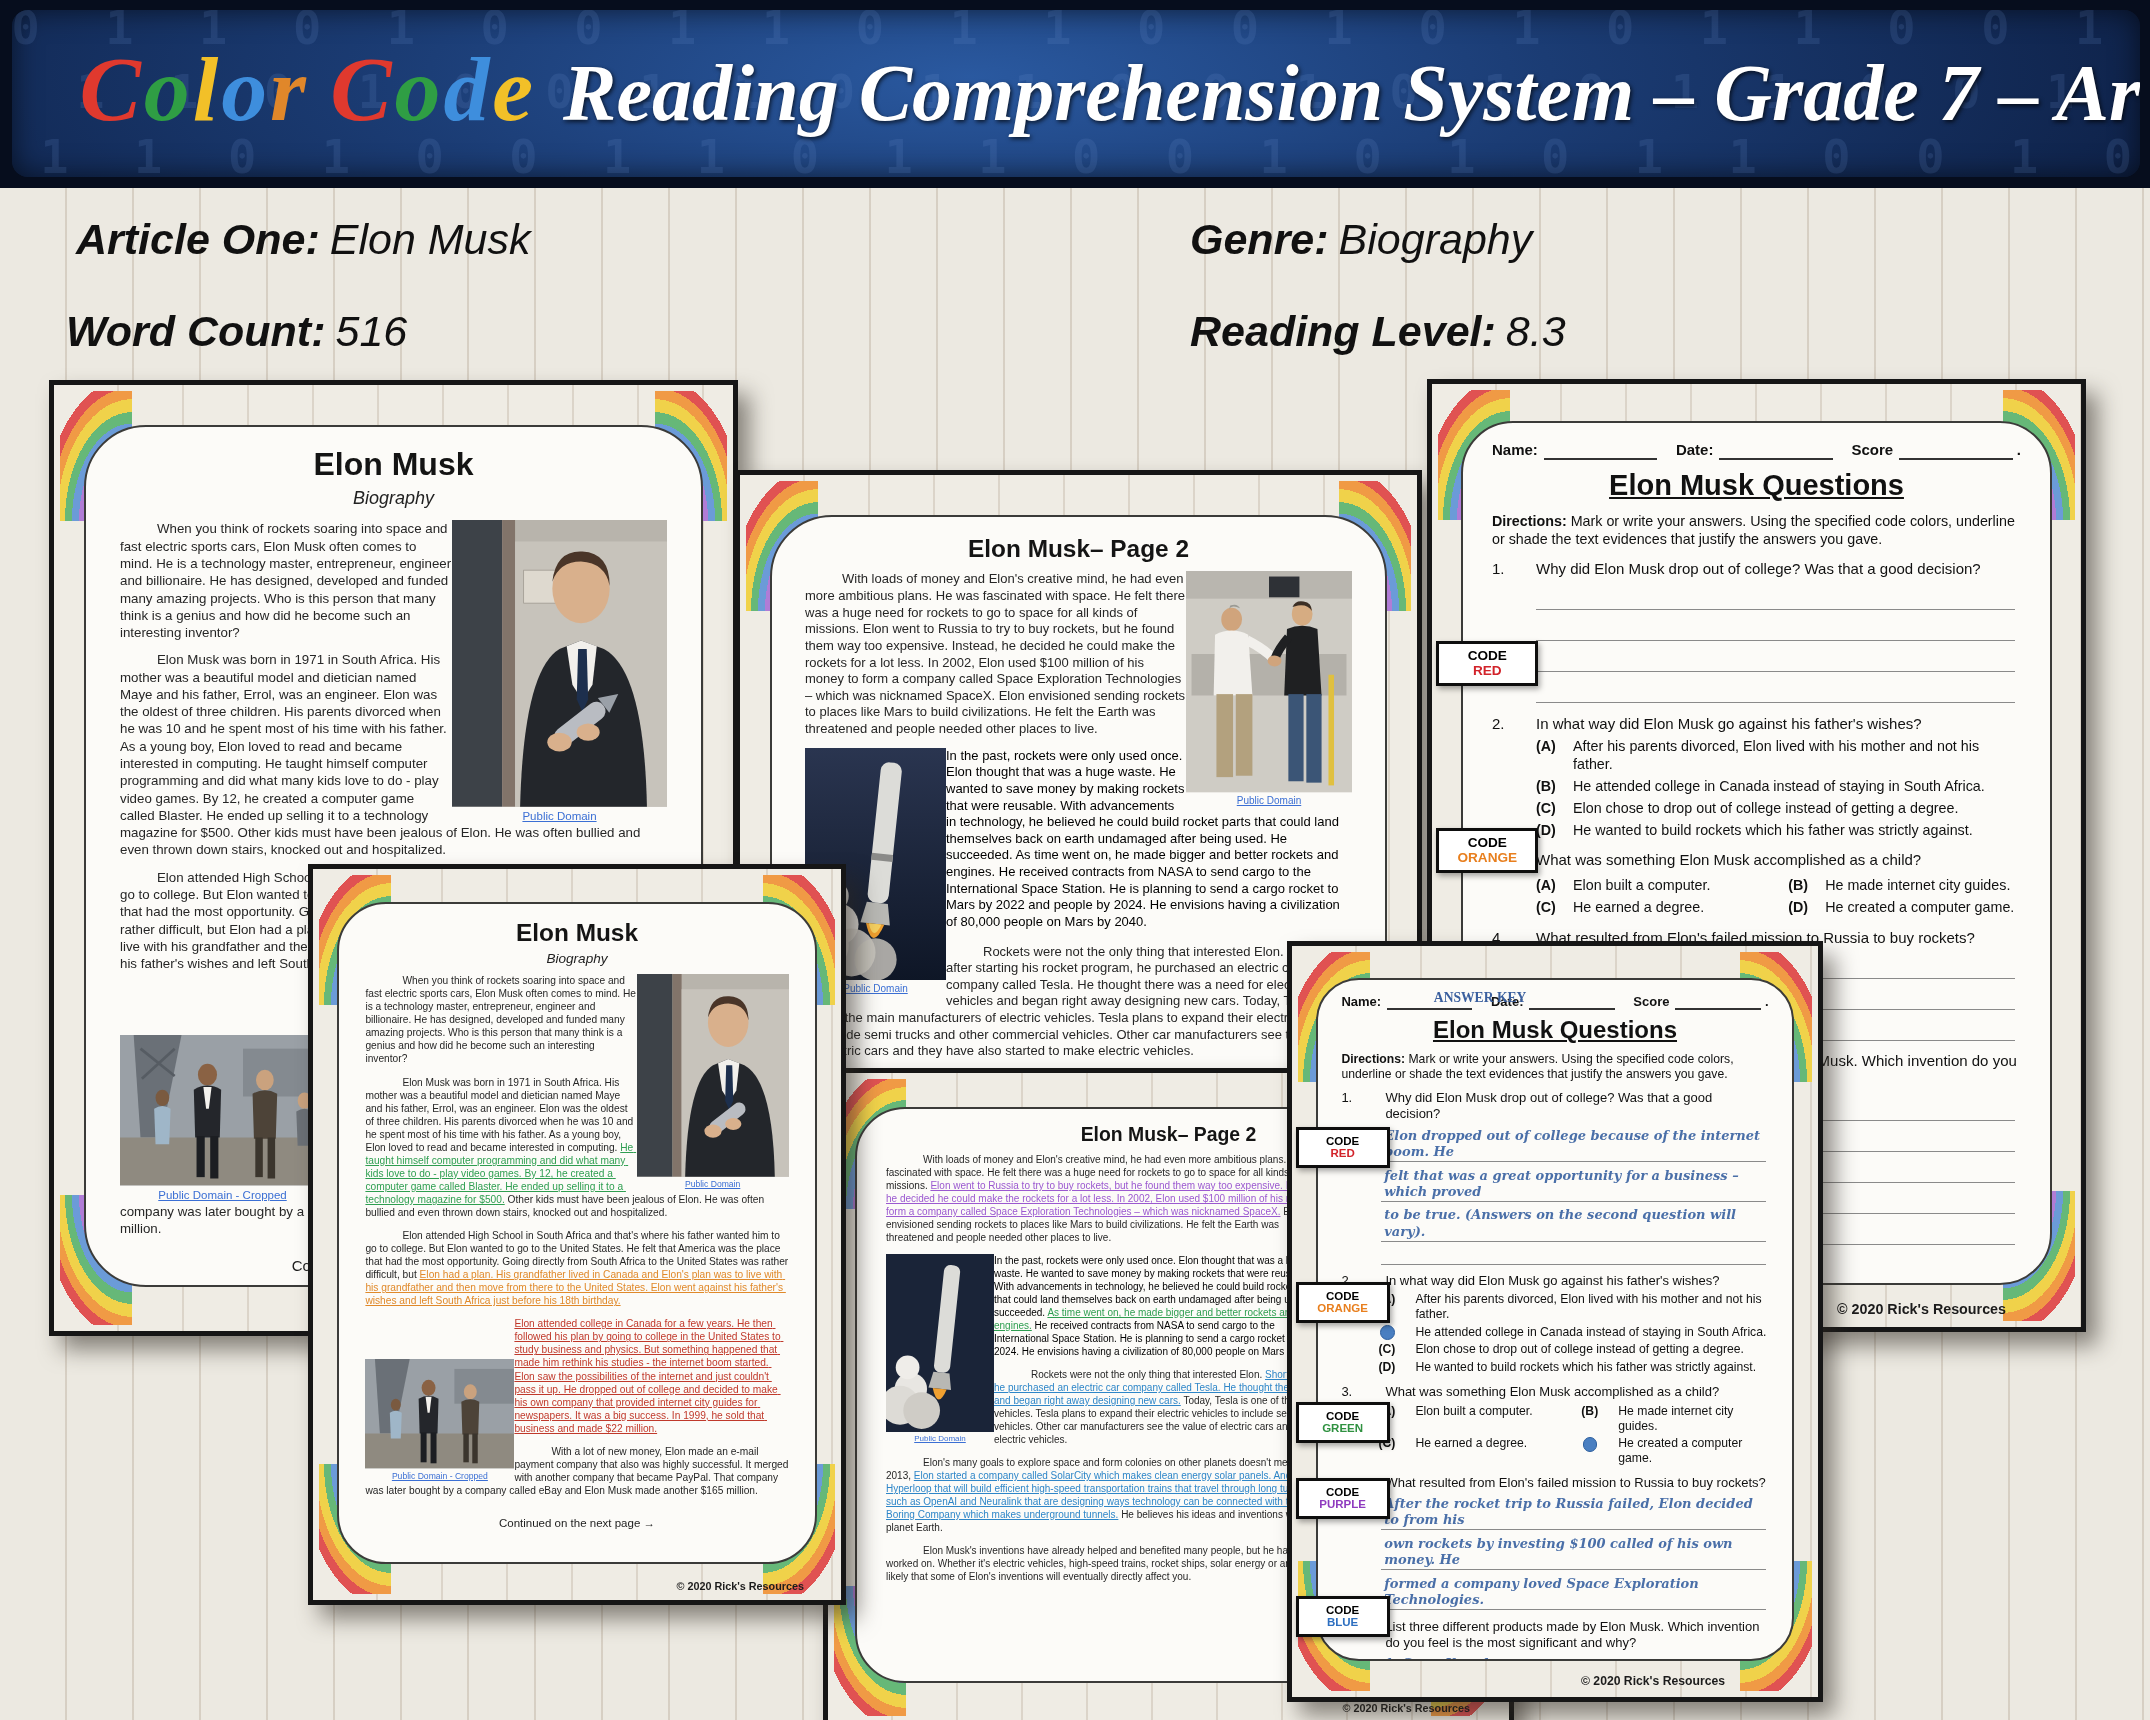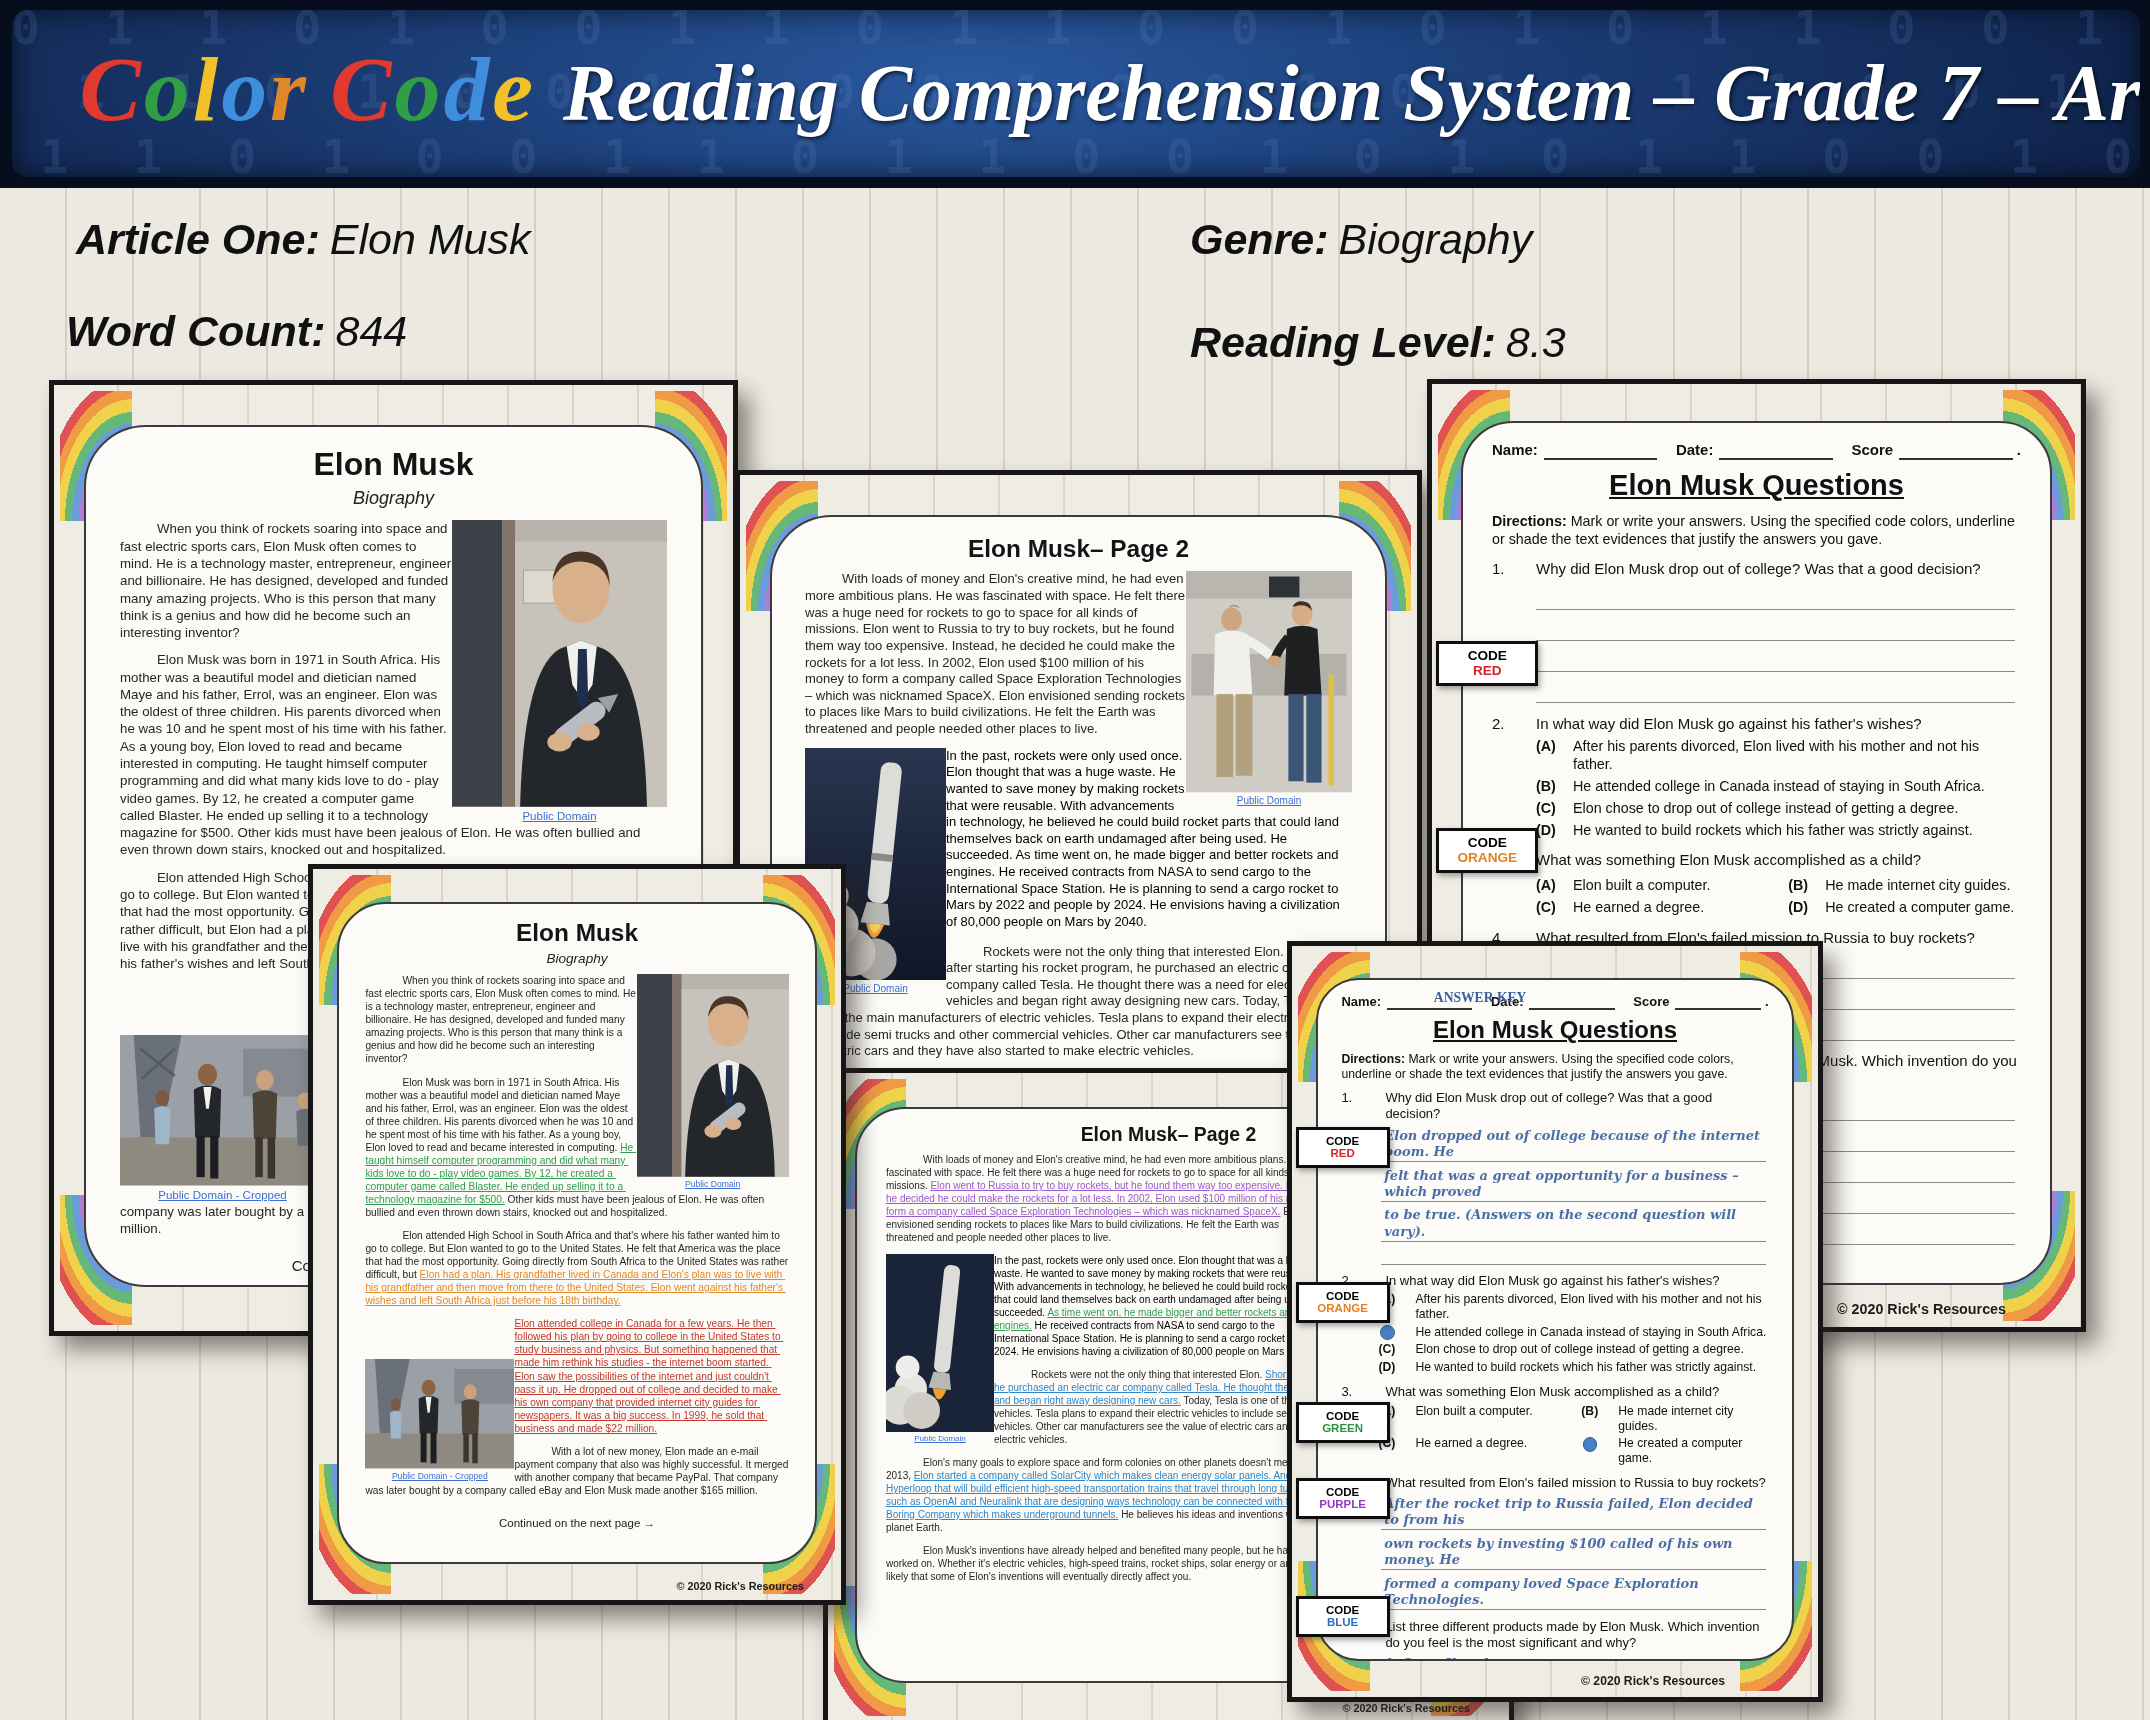--- a/index.html
+++ b/index.html
@@ -147,22 +147,22 @@
     <div class="binrow" style="top:54px;left:-29px;">0 1 1 0 1 0 0 1 1 0 1 1 0 0 1 0 1 0 1 1 0 0 1 0 1 1 0 1 0 0 1 0 1 1 0 0 1 0 1 0 1 1 0 1 0 0 1 1 0 1 0 0 1 1 0 1 0 1</div>
     <div class="binrow" style="top:119px;left:-65px;">0 1 1 0 1 0 0 1 1 0 1 1 0 0 1 0 1 0 1 1 0 0 1 0 1 1 0 1 0 0 1 0 1 1 0 0 1 0 1 0 1 1 0 1 0 0 1 1 0 1 0 0 1 1 0 1 0 1</div>
     <div class="banner-text">
       <span class="colorword"><span style="color: rgb(224, 57, 46);">C</span><span style="color: rgb(47, 158, 68);">o</span><span style="color: rgb(242, 192, 40);">l</span><span style="color: rgb(62, 142, 221);">o</span><span style="color: rgb(224, 135, 42);">r</span></span><span class="colorword" style="margin-left:21.5px;"><span style="color: rgb(224, 57, 46);">C</span><span style="color: rgb(47, 158, 68);">o</span><span style="color: rgb(62, 142, 221);">d</span><span style="color: rgb(242, 192, 40);">e</span></span><span class="banner-rest">Reading Comprehension System – Grade 7 – Article 3</span>
     </div>
   </div>
 </div>
 
 <div class="hdr" style="left:76px;top:215px;"><b>Article One:</b><span>Elon Musk</span></div>
 <div class="hdr" style="left:1190px;top:215px;"><b>Genre:</b><span>Biography</span></div>
-<div class="hdr" style="left:66px;top:307px;"><b>Word Count:</b><span>844</span></div>
-<div class="hdr" style="left:1190px;top:318px;"><b>Reading Level:</b><span>8.3</span></div>
+<div class="hdr" style="left:66px;top:307px;"><b>Word Count:</b><span>516</span></div>
+<div class="hdr" style="left:1190px;top:307px;"><b>Reading Level:</b><span>8.3</span></div>
 
 <div class="page" id="pageA">
   <div class="rb tl"></div>
   <div class="rb tr"></div>
   <div class="rb bl"></div>
   <div class="rb br"></div>
   <div class="panel plain">
     <div class="atitle">Elon Musk</div>
     <div class="asub">Biography</div>
     <div style="height:10px;"></div>

